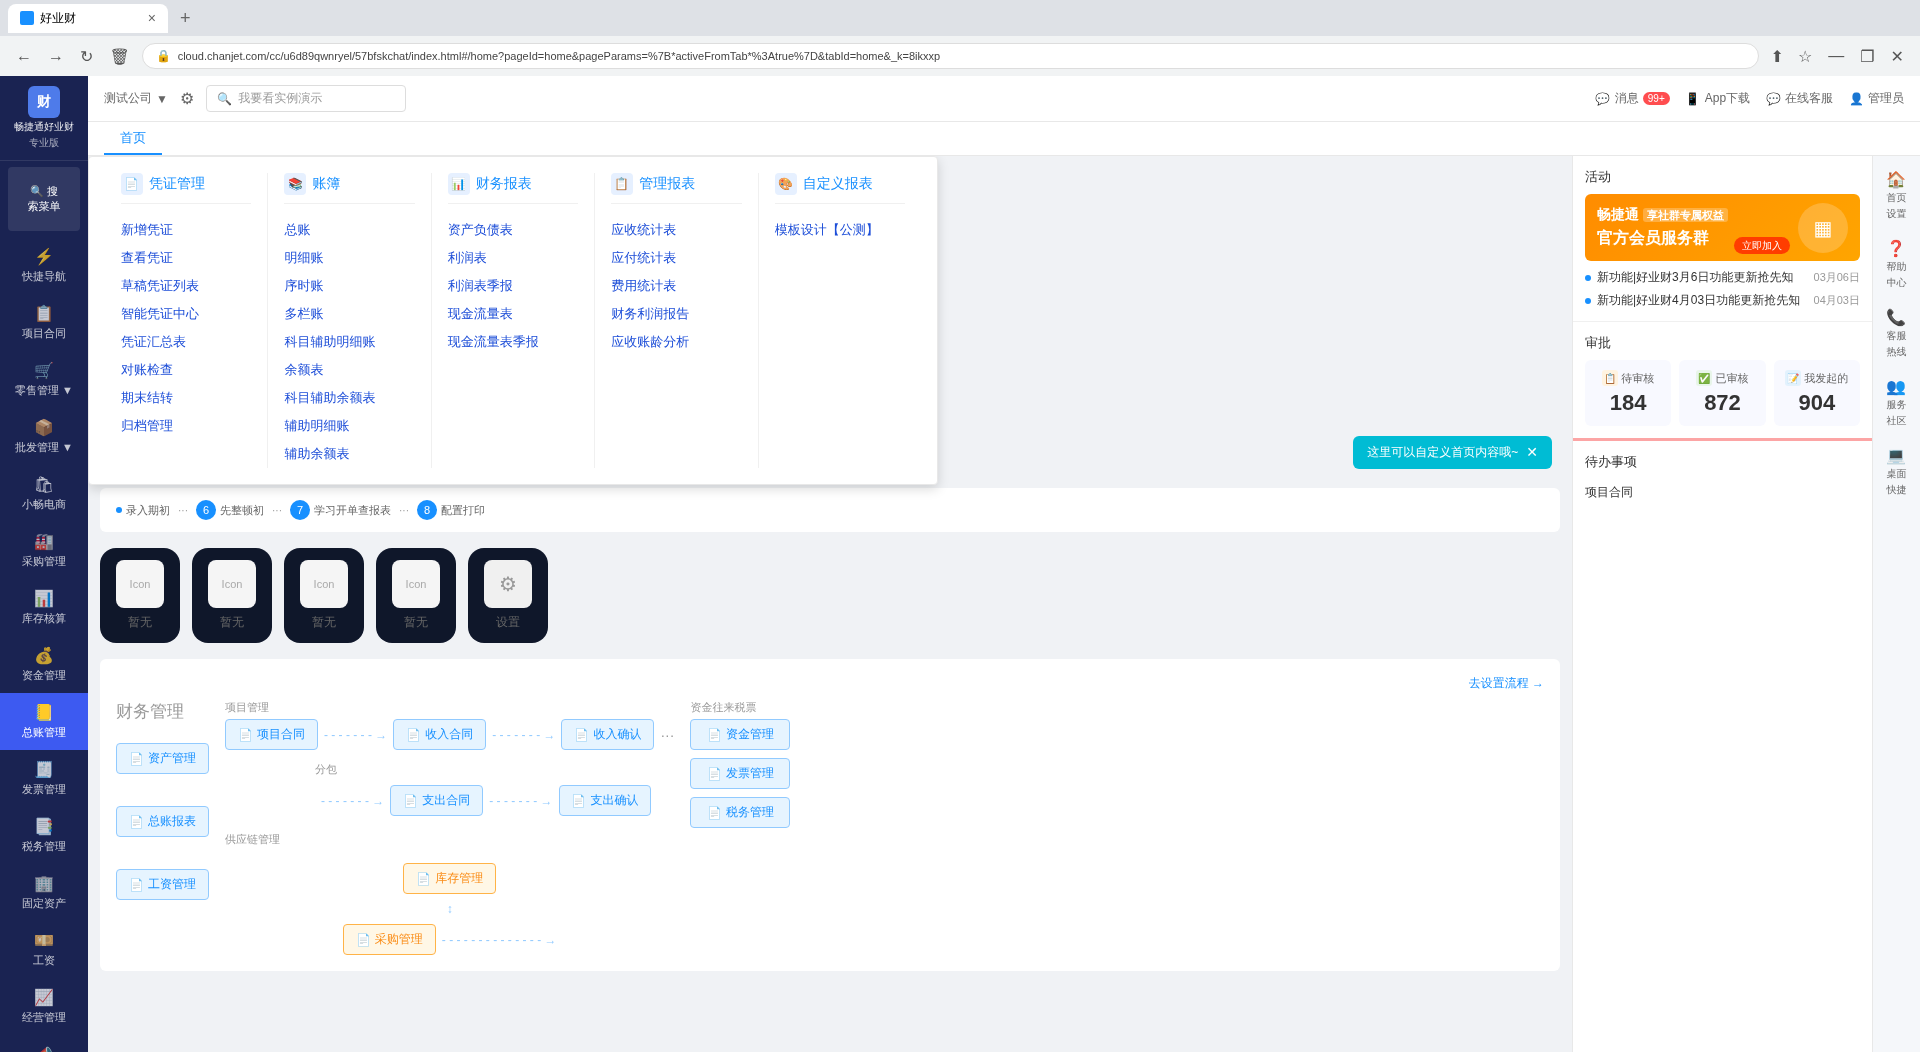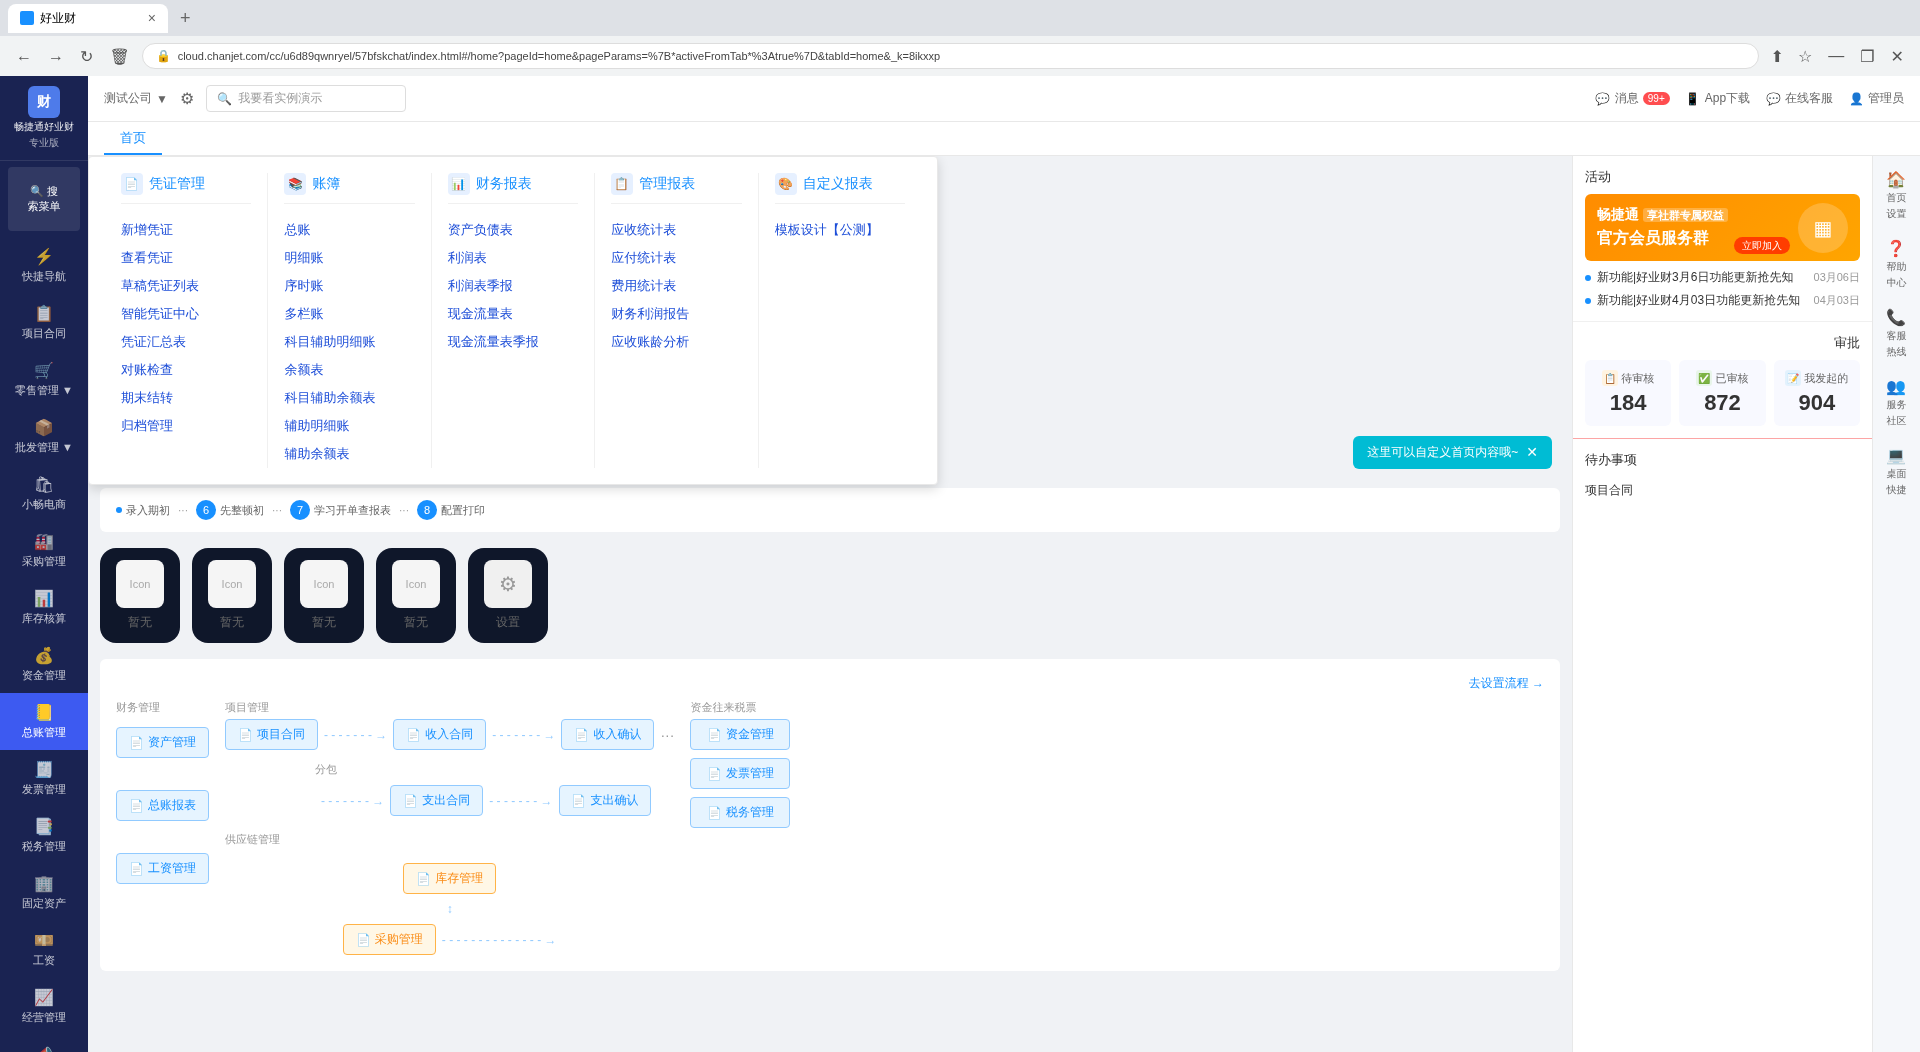--- a/index.html
+++ b/index.html
@@ -89,21 +89,21 @@
     .activity-title { font-size: 13px; font-weight: 500; color: #333; margin-bottom: 8px; }
     .activity-banner { background: linear-gradient(135deg, #ff8c00, #ffa500); border-radius: 6px; padding: 12px; color: white; position: relative; overflow: hidden; margin-bottom: 8px; }
     .activity-banner-badge { position: absolute; right: 12px; top: 50%; transform: translateY(-50%); width: 50px; height: 50px; background: rgba(255,255,255,0.2); border-radius: 50%; display: flex; align-items: center; justify-content: center; font-size: 9px; text-align: center; }
     .activity-news { display: flex; flex-direction: column; gap: 6px; }
     .activity-news-item { display: flex; align-items: center; gap: 6px; font-size: 12px; }
     .news-dot { width: 6px; height: 6px; border-radius: 50%; background: #1890ff; flex-shrink: 0; }
     .news-text { color: #333; flex: 1; }
     .news-date { color: #999; font-size: 11px; flex-shrink: 0; }
 
     
-    .approval-section { padding: 12px; border-bottom: 1px solid #fca5a5; text-align: right; }
+    .approval-section { padding: 12px; border-bottom: 3px solid #fca5a5; }
     .approval-title { font-size: 13px; font-weight: 500; color: #333; margin-bottom: 8px; }
     .approval-cards { display: flex; gap: 8px; }
     .approval-card { flex: 1; background: #f8f9ff; border-radius: 6px; padding: 10px; display: flex; flex-direction: column; align-items: center; gap: 4px; }
     .approval-card-label { font-size: 11px; color: #666; display: flex; align-items: center; gap: 3px; }
     .approval-card-num { font-size: 22px; font-weight: bold; color: #333; }
     .approval-icon { width: 16px; height: 16px; border-radius: 3px; display: flex; align-items: center; justify-content: center; font-size: 10px; }
 
     
     .todo-section { padding: 12px; }
     .todo-title { font-size: 13px; font-weight: 500; color: #333; margin-bottom: 8px; }
@@ -397,21 +397,21 @@
           </div>
 
           <div class="flow-area">
             <div style="display:flex;justify-content:flex-end;margin-bottom:8px;">
               <span class="set-flow-link">去设置流程 →</span>
             </div>
 
             <div style="display:flex;gap:16px;font-size:12px;">
 
               <div style="display:flex;flex-direction:column;gap:8px;min-width:90px;">
-                <div style="color:#999;font-size:11px;margin-bottom:4px;">财务管理</div>
+                <div style="color:#999;font-size:17px;margin-bottom:12px;">财务管理</div>
                 <div class="flow-box">
                   <span>📄</span>资产管理
                 </div>
                 <div style="height:16px;"></div>
                 <div class="flow-box">
                   <span>📄</span>总账报表
                 </div>
                 <div style="height:16px;"></div>
                 <div class="flow-box">
                   <span>📄</span>工资管理

